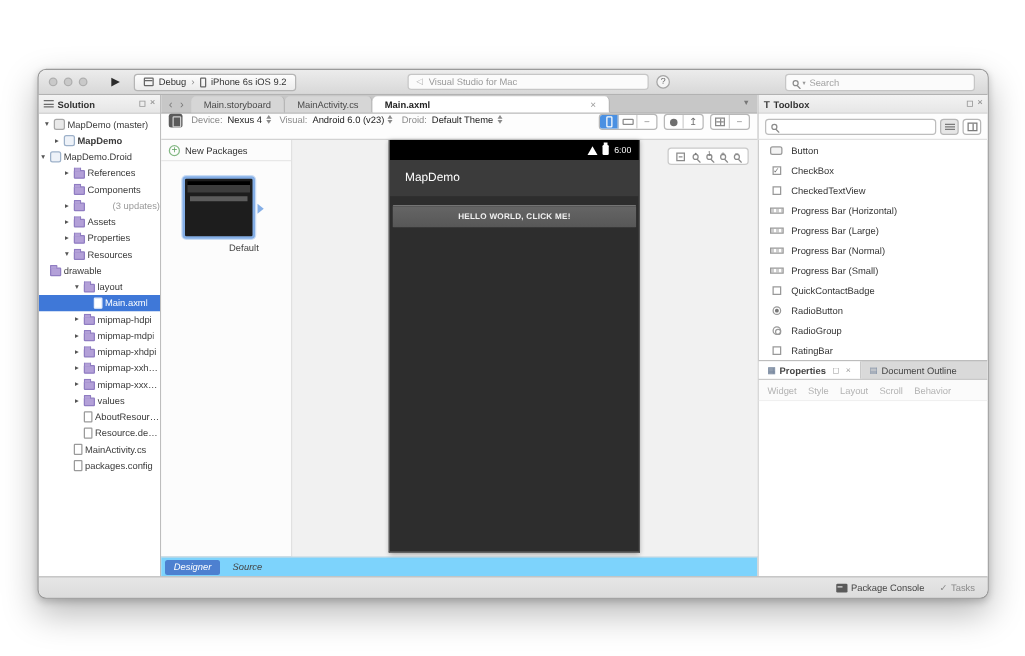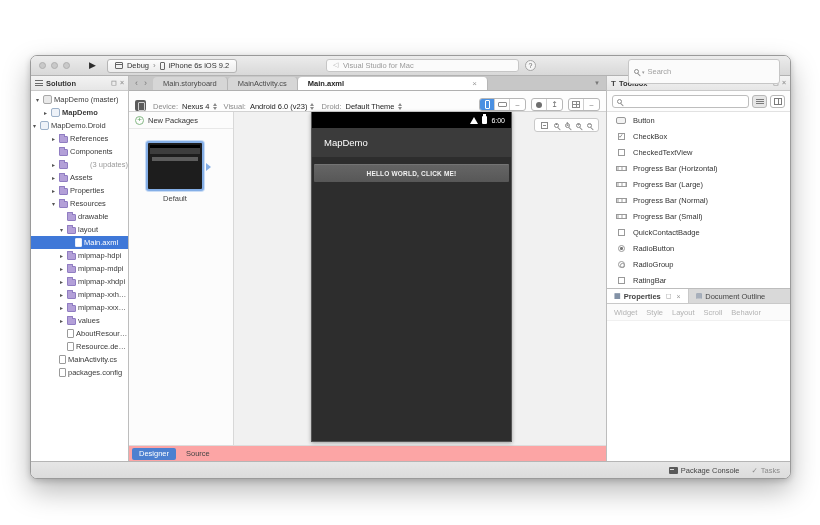--- a/index.html
+++ b/index.html
@@ -34,21 +34,21 @@
     background:#fbfbfb; border:1px solid #c6c6c6; border-radius:3px;
     display:flex; align-items:center; gap:4px; padding:0 6px;
     font-size:7.5px; color:#9a9a9a;
   }
   .helpbtn {
     position:absolute; left:494px; top:4px; width:11px; height:11px; border-radius:50%;
     border:1px solid #a5a5a5; background:#f5f5f5; color:#666; font-size:7px;
     display:flex; align-items:center; justify-content:center;
   }
   .searchfield {
-    position:absolute; right:10px; top:3px; width:152px; height:25px;
+    position:absolute; right:10px; top:3px; width:152px; height:14px;
     background:#fbfbfb; border:1px solid #c6c6c6; border-radius:3px;
     display:flex; align-items:center; gap:3px; padding:0 5px; font-size:7.5px; color:#a2a2a2;
   }
   .mag { position:relative; width:5px; height:5px; border:1px solid #8b8b8b; border-radius:50%; flex:0 0 auto;}
   .mag::after { content:""; position:absolute; right:-2.5px; bottom:-2.5px; width:3.5px; height:1.2px; background:#8b8b8b; transform:rotate(45deg); border-radius:1px;}
   .mag i { position:absolute; inset:0; display:flex; align-items:center; justify-content:center; font-style:normal; font-size:5.5px; color:#777; line-height:1;}
   .tinychev { font-size:5px; color:#999; }
   .spk { width:6px; height:6px; position:relative; }
   .spk::before { content:"◁"; position:absolute; left:0; top:-2px; font-size:7px; color:#b0b0b0;}
 
@@ -80,21 +80,21 @@
   .i-sol { width:9px; height:9px; background:#e9e9e9; border:1px solid #a8a8a8; border-radius:2px;}
 
   
   .center { flex:1; display:flex; flex-direction:column; min-width:0; }
   .tabbar { height:15px; flex:0 0 15px; background:#c7c7c7; border-bottom:1px solid #b0b0b0; display:flex; align-items:stretch; font-size:7.5px; color:#4a4a4a; }
   .tnav { display:flex; align-items:center; gap:6px; padding:0 6px; color:#7a7a7a; font-size:9px; }
   .tab { display:flex; align-items:center; padding:0 10px; background:#d6d6d6; border-right:1px solid #b6b6b6; border-radius:4px 4px 0 0; margin-top:1px; }
   .tab.active { background:#fff; font-weight:bold; color:#222; width:190px; justify-content:space-between; }
   .tab .x { color:#9a9a9a; font-weight:normal; font-size:8px; }
   .tab-overflow { margin-left:auto; align-self:center; color:#777; font-size:6px; padding:0 6px; }
-  .devicebar { height:21px; flex:0 0 21px; background:#fdfdfd; border-bottom:1px solid #d2d2d2; display:flex; align-items:flex-end; gap:4px; padding:0 6px; font-size:7.5px; }
+  .devicebar { height:21px; flex:0 0 21px; background:#fdfdfd; border-bottom:1px solid #d2d2d2; display:flex; align-items:flex-start; gap:4px; padding:0 6px; font-size:7.5px; }
   .devicon { width:11px; height:11px; background:#5a5a5a; border-radius:2px; position:relative; }
   .devicon::before { content:""; position:absolute; left:3px; top:2px; width:5px; height:7px; border:1px solid #cfcfcf; border-radius:1px;}
   .dlabel { color:#8a8a8a; margin-left:3px; }
   .dvalue { color:#222; display:flex; align-items:center; gap:2px; }
   .updown { display:inline-flex; flex-direction:column; gap:1px; margin-left:1px; }
   .updown i { width:0; height:0; border-left:2.5px solid transparent; border-right:2.5px solid transparent; }
   .updown i.up { border-bottom:3px solid #8a8a8a; }
   .updown i.dn { border-top:3px solid #8a8a8a; }
   .segs { margin-left:auto; display:flex; gap:5px; align-items:center; }
   .seg { display:flex; border:1px solid #b7b7b7; border-radius:3px; overflow:hidden; background:#fff; height:13px; }
@@ -106,39 +106,39 @@
   .ic-circle { width:6px; height:6px; border-radius:50%; background:#6e6e6e; }
   .ic-upload { font-size:8px; color:#6e6e6e; line-height:1; }
   .ic-grid { width:8px; height:7px; border:1px solid #8a8a8a; position:relative; }
   .ic-grid::before { content:""; position:absolute; left:0; right:0; top:2px; border-top:1px solid #8a8a8a; }
   .ic-grid::after { content:""; position:absolute; top:0; bottom:0; left:3px; border-left:1px solid #8a8a8a; }
 
   .editor { flex:1; display:flex; min-height:0; }
   .thumbs { width:105px; flex:0 0 105px; border-right:1px solid #d8d8d8; background:#fcfcfc; }
   .nv-row { height:17px; display:flex; align-items:center; gap:4px; padding:0 6px; border-bottom:1px solid #e8e8e8; font-size:7.5px; color:#333; }
   .plus-circle { width:9px; height:9px; border-radius:50%; border:1px solid #84b884; color:#5aa05a; font-size:8px; display:flex; align-items:center; justify-content:center; line-height:1; }
-  .thumbwrap { margin:12px 0 0 14px; width:64px; text-align:center; position:relative; }
+  .thumbwrap { margin:12px 0 0 14px; width:64px; text-align:right; position:relative; }
   .thumb { width:58px; height:50px; margin:0 auto; border:2px solid #84aee6; border-radius:3px; background:#1d1d1d; padding:2px; box-shadow:0 0 0 1px #c9dcf5; }
   .thumb .t-status { height:3px; background:#000; }
   .thumb .t-bar { height:6px; background:#3d3d3d; margin-top:0; }
   .thumb .t-btn { height:4px; background:#5c5c5c; margin:3px 2px 0; }
   .thumb-arrow { position:absolute; right:-4px; top:22px; width:0; height:0; border-top:4px solid transparent; border-bottom:4px solid transparent; border-left:5px solid #84aee6; }
   .thumb-label { font-size:7.5px; color:#444; margin-top:3px; }
   .canvas { flex:1; background:#f1f1f1; position:relative; min-width:0; }
   .device { position:absolute; left:77px; top:0; width:201px; height:330px; background:#2d2d2d; border:1px solid #555; border-top:none; box-shadow:0 1px 4px rgba(0,0,0,.35); display:flex; flex-direction:column; }
   .d-status { height:16px; background:#000; display:flex; align-items:center; justify-content:flex-end; gap:4px; padding:0 6px; color:#fff; font-size:7px; }
   .ic-wifi { width:0; height:0; border-left:4px solid transparent; border-right:4px solid transparent; border-bottom:7px solid #fff; }
   .ic-batt { width:5px; height:8px; background:#fff; border-radius:1px; position:relative; }
   .ic-batt::before { content:""; position:absolute; top:-2px; left:1px; width:3px; height:2px; background:#fff; }
   .d-actionbar { height:29px; background:#3b3b3b; display:flex; align-items:center; padding-left:12px; color:#fff; font-size:9.5px; }
   .d-button { margin:7px 2px 0; height:18px; background:linear-gradient(#656565,#575757); border-top:1px solid #747474; border-radius:1px; display:flex; align-items:center; justify-content:center; color:#f2f2f2; font-size:6.5px; font-weight:bold; letter-spacing:.2px; }
   .zoombar { position:absolute; right:7px; top:6px; height:14px; background:#fff; border:1px solid #c9c9c9; border-radius:3px; display:flex; align-items:center; gap:6px; padding:0 6px; }
   .ic-fit { width:7px; height:7px; border:1px solid #8b8b8b; position:relative; }
   .ic-fit::before { content:""; position:absolute; left:1px; right:1px; top:2px; border-top:1px solid #8b8b8b; }
-  .dsbar { height:16px; flex:0 0 16px; background:#fca5a5; border-top:1px solid #ddd; display:flex; align-items:center; gap:4px; padding:0 3px; font-size:7.5px; }
+  .dsbar { height:16px; flex:0 0 16px; background:#7dd3fc; border-top:1px solid #ddd; display:flex; align-items:center; gap:4px; padding:0 3px; font-size:7.5px;font-style:italic; }
   .ds-designer { background:#4d80d0; color:#fff; border-radius:2px; padding:1.5px 7px; }
   .ds-source { color:#444; padding:1.5px 6px; }
 
   
   .rightpanel { width:184px; flex:0 0 184px; border-left:1px solid #bdbdbd; display:flex; flex-direction:column; background:#fff; }
   .tb-t-icon { font-size:8px; color:#444; font-weight:bold; }
   .searchrow { height:21px; flex:0 0 21px; display:flex; align-items:center; gap:3px; padding:0 5px; background:#fdfdfd; border-bottom:1px solid #e2e2e2; }
   .tb-search { flex:1; height:13px; background:#fff; border:1px solid #bdbdbd; border-radius:3px; display:flex; align-items:center; gap:3px; padding:0 4px; }
   .viewbtn { width:15px; height:13px; border:1px solid #b7b7b7; border-radius:3px; background:#fff; display:flex; align-items:center; justify-content:center; }
   .viewbtn.on { background:#e6e6e6; }
@@ -260,21 +260,21 @@
           <div class="trow" style="padding-left:19px">
               <span class="arr">▸</span>
               <span class="ic i-folder"></span>
               <span class="tl">Properties</span>
             </div>
           <div class="trow" style="padding-left:19px">
               <span class="arr">▾</span>
               <span class="ic i-folder"></span>
               <span class="tl">Resources</span>
             </div>
-          <div class="trow" style="padding-left:27px">
+          <div class="trow" style="">
               <span class="arr"></span>
               <span class="ic i-folder"></span>
               <span class="tl">drawable</span>
             </div>
           <div class="trow" style="padding-left:27px">
               <span class="arr">▾</span>
               <span class="ic i-folder"></span>
               <span class="tl">layout</span>
             </div>
           <div class="trow sel" style="padding-left:35px">

